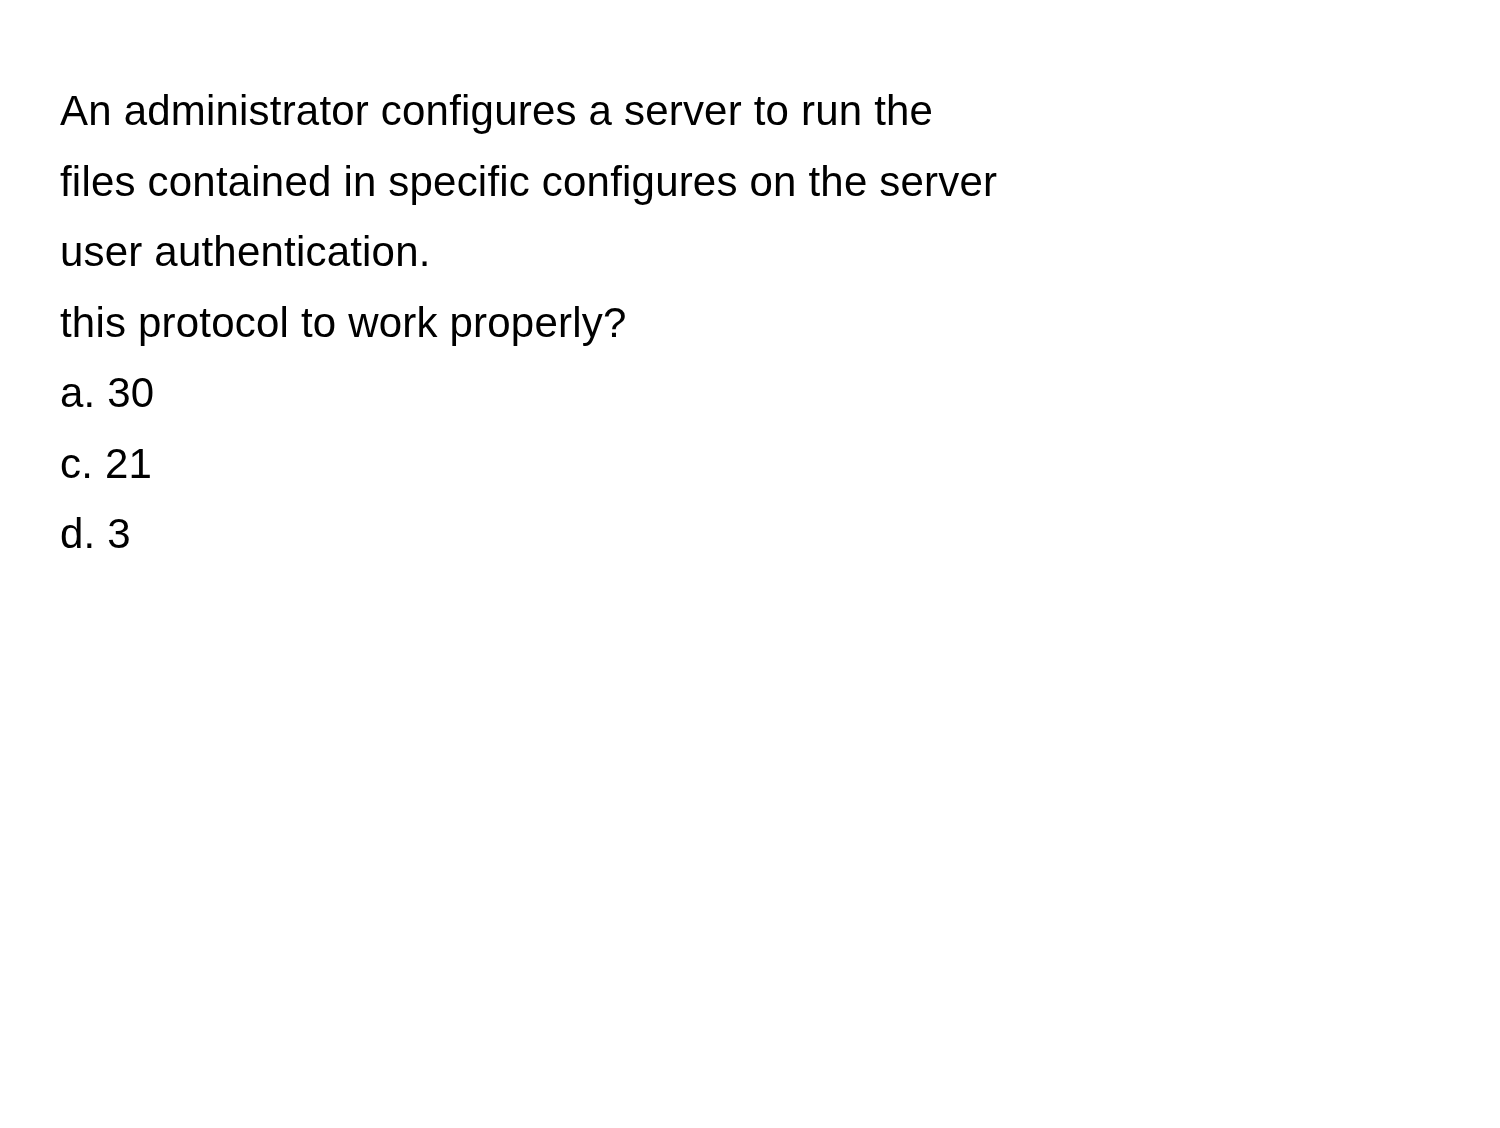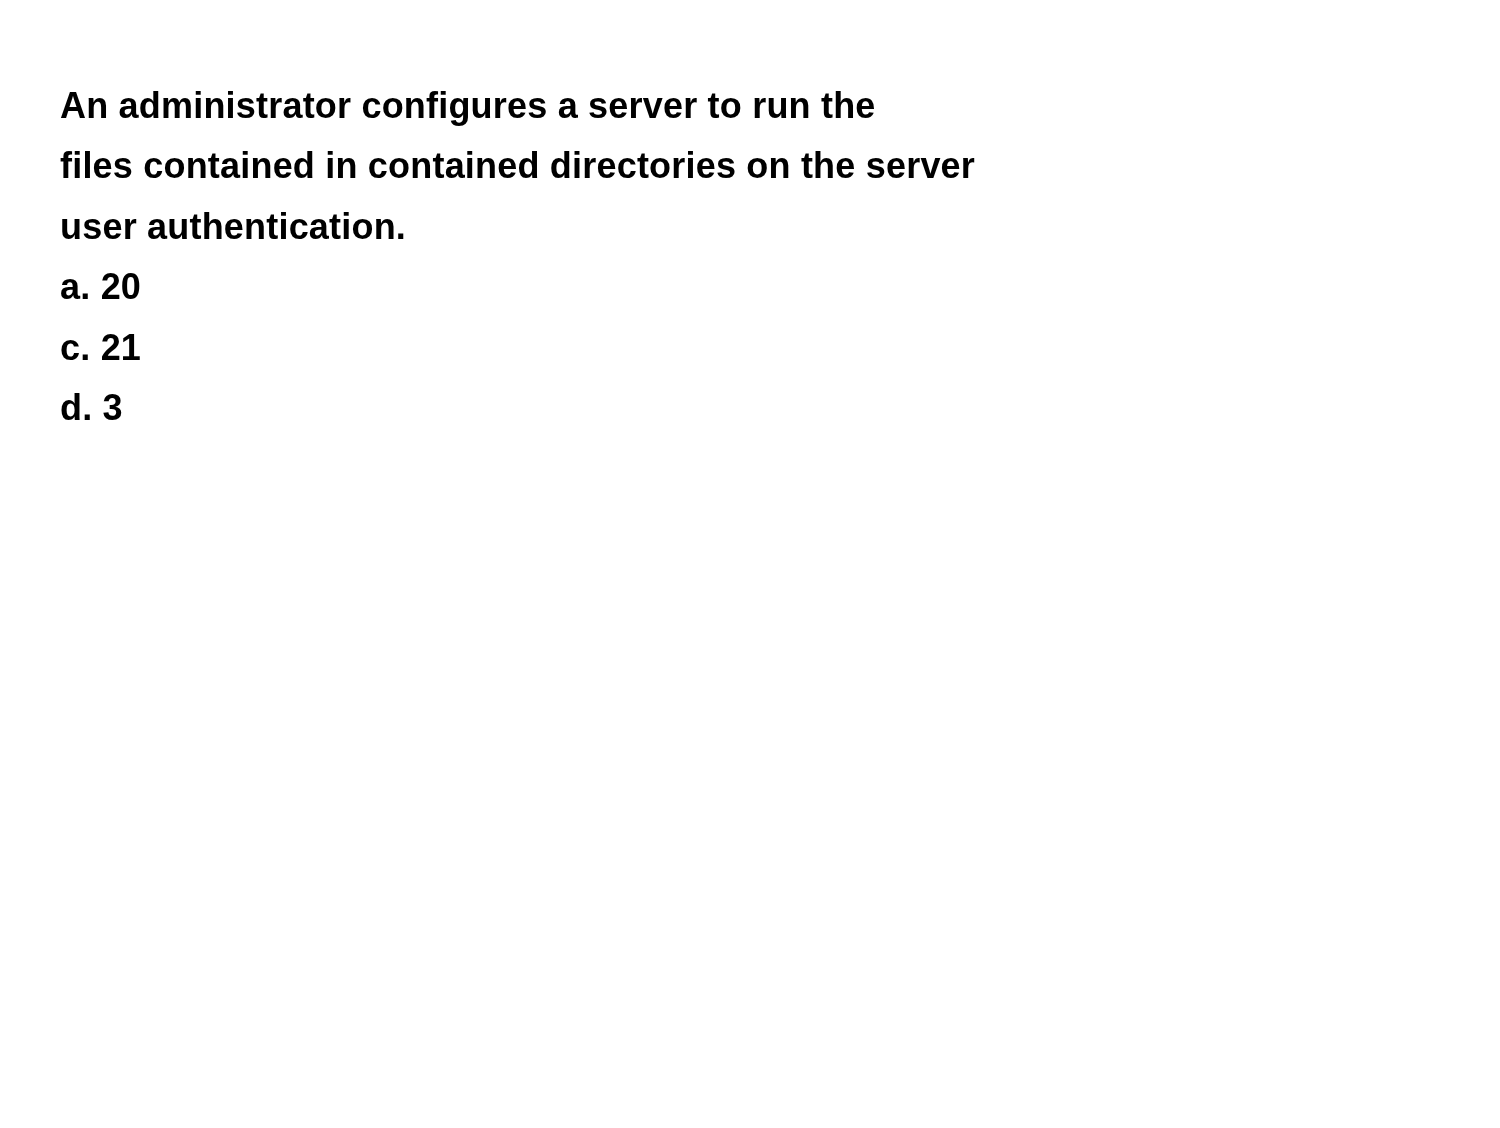--- a/index.html
+++ b/index.html
@@ -8,38 +8,38 @@
     width: 1500px;
     height: 1128px;
     background: #ffffff;
     font-family: -apple-system, Helvetica, Arial, sans-serif;
     color: #000000;
   }
   .page {
     padding: 76px 60px 0 60px;
   }
   .line {
-    font-size: 36px;
+    font-size: 42px;
     line-height: 1.68;
     letter-spacing: 0.2px;
-    font-weight: bold;
   }
 </style>
 </head>
 <body>
 
 <div class="page">
 
   <div class="line">An administrator configures a server to run the</div>
-  <div class="line">files contained in contained directories on the server</div>
+  <div class="line">files contained in specific configures on the server</div>
   <div class="line">user authentication.</div>
+  <div class="line">this protocol to work properly?</div>
 
   <div class="line">
     <span>a.</span>
-    <span>20</span>
+    <span>30</span>
   </div>
   <div class="line">
     <span>c.</span>
     <span>21</span>
   </div>
   <div class="line">
     <span>d.</span>
     <span>3</span>
   </div>
 

